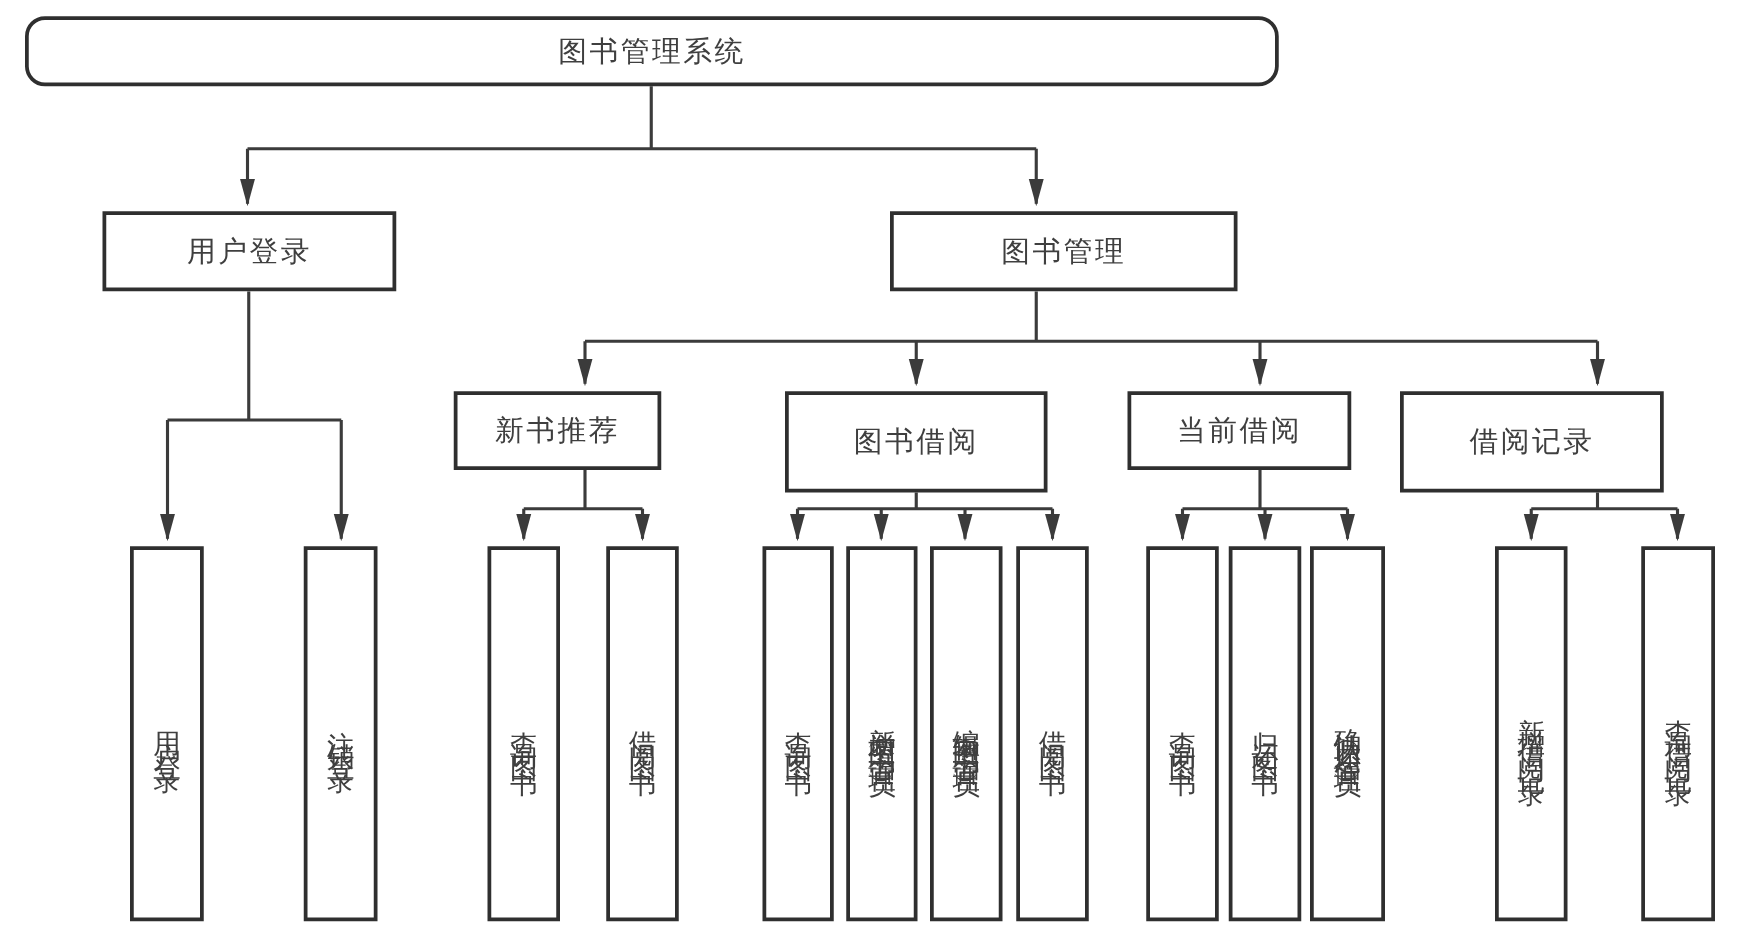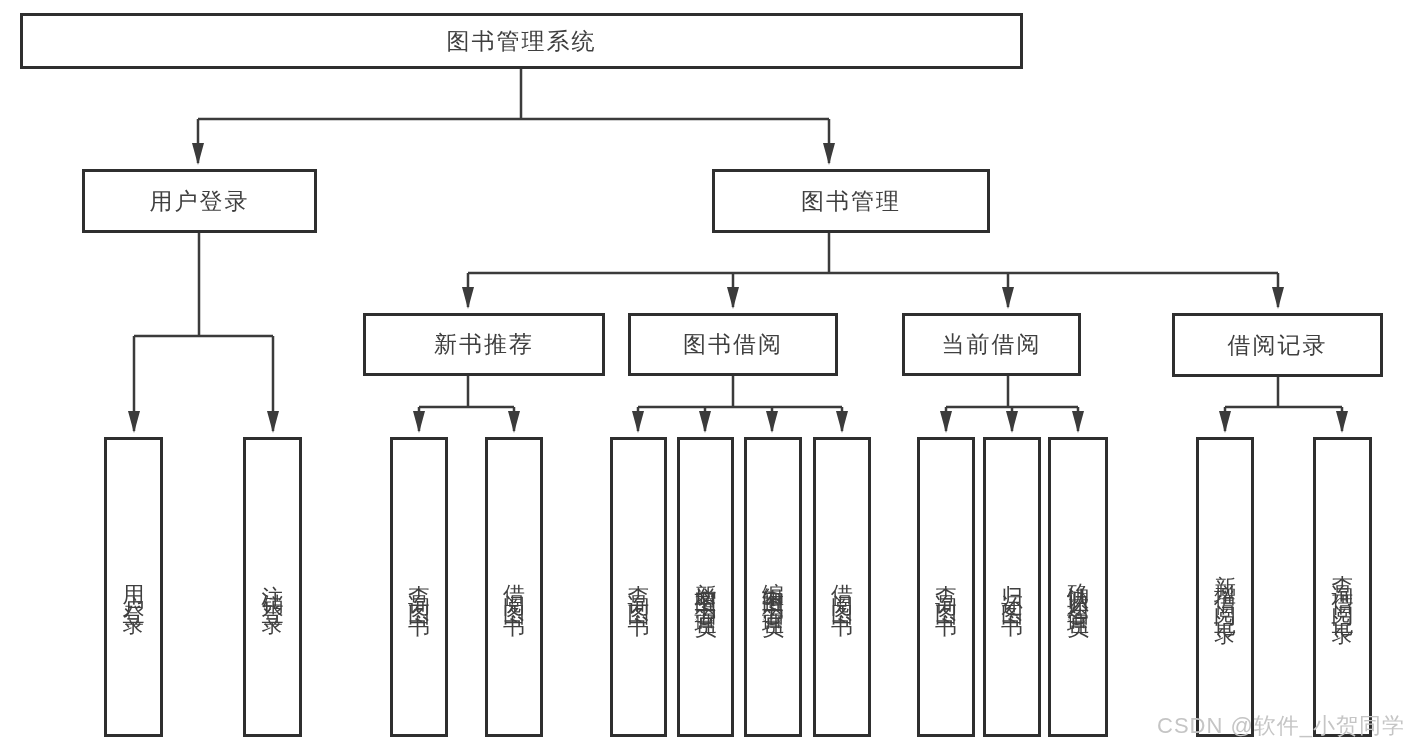--- a/index.html
+++ b/index.html
@@ -98,41 +98,41 @@
     <path d="M1008,376 V407 M946,407 H1078" fill="none" stroke="#3b3b3b" stroke-width="2.5"></path>
     <line x1="946" y1="407" x2="946" y2="431" stroke="#3b3b3b" stroke-width="2.5" marker-end="url(#arw)"></line>
     <line x1="1012" y1="407" x2="1012" y2="431" stroke="#3b3b3b" stroke-width="2.5" marker-end="url(#arw)"></line>
     <line x1="1078" y1="407" x2="1078" y2="431" stroke="#3b3b3b" stroke-width="2.5" marker-end="url(#arw)"></line>
 
     <path d="M1278,376 V407 M1225,407 H1342" fill="none" stroke="#3b3b3b" stroke-width="2.5"></path>
     <line x1="1225" y1="407" x2="1225" y2="431" stroke="#3b3b3b" stroke-width="2.5" marker-end="url(#arw)"></line>
     <line x1="1342" y1="407" x2="1342" y2="431" stroke="#3b3b3b" stroke-width="2.5" marker-end="url(#arw)"></line>
   </svg>
 
-  <div class="node h" style="left:20px; top:13px; width:1003px; height:56px;">
+  <div class="node h" style="left:20px; top:13px; width:1003px; height:56px;border-radius:16px;">
     <span class="lbl">图书管理系统</span>
   </div>
 
   <div class="node h" style="left:82px; top:169px; width:235px; height:64px;">
     <span class="lbl">用户登录</span>
   </div>
   <div class="node h" style="left:712px; top:169px; width:278px; height:64px;">
     <span class="lbl">图书管理</span>
   </div>
 
-  <div class="node h" style="left:363px; top:313px; width:242px; height:63px;">
+  <div class="node h" style="left:363px; top:313px; width:166px; height:63px;">
     <span class="lbl">新书推荐</span>
   </div>
-  <div class="node h" style="left:628px; top:313px; width:210px; height:63px;">
+  <div class="node h" style="left:628px; top:313px; width:210px; height:81px;">
     <span class="lbl">图书借阅</span>
   </div>
   <div class="node h" style="left:902px; top:313px; width:179px; height:63px;">
     <span class="lbl">当前借阅</span>
   </div>
-  <div class="node h" style="left:1172px; top:313px; width:211px; height:64px;">
+  <div class="node h" style="left:1120px; top:313px; width:211px; height:81px;">
     <span class="lbl">借阅记录</span>
   </div>
 
   <div class="node v" style="left:104px; top:437px; width:59px; height:300px;">
     <span class="lbl">用户登录</span>
   </div>
   <div class="node v" style="left:243px; top:437px; width:59px; height:300px;">
     <span class="lbl">注销登录</span>
   </div>
 
@@ -166,15 +166,14 @@
     <span class="lbl">确认归还（管理员）</span>
   </div>
 
   <div class="node v" style="left:1196px; top:437px; width:58px; height:300px;">
     <span class="lbl">新增借阅记录</span>
   </div>
   <div class="node v" style="left:1313px; top:437px; width:59px; height:300px;">
     <span class="lbl">查询借阅记录</span>
   </div>
 
-  <div class="watermark">CSDN @软件_小贺同学</div>
 
 </div>
 
 </body></html>

